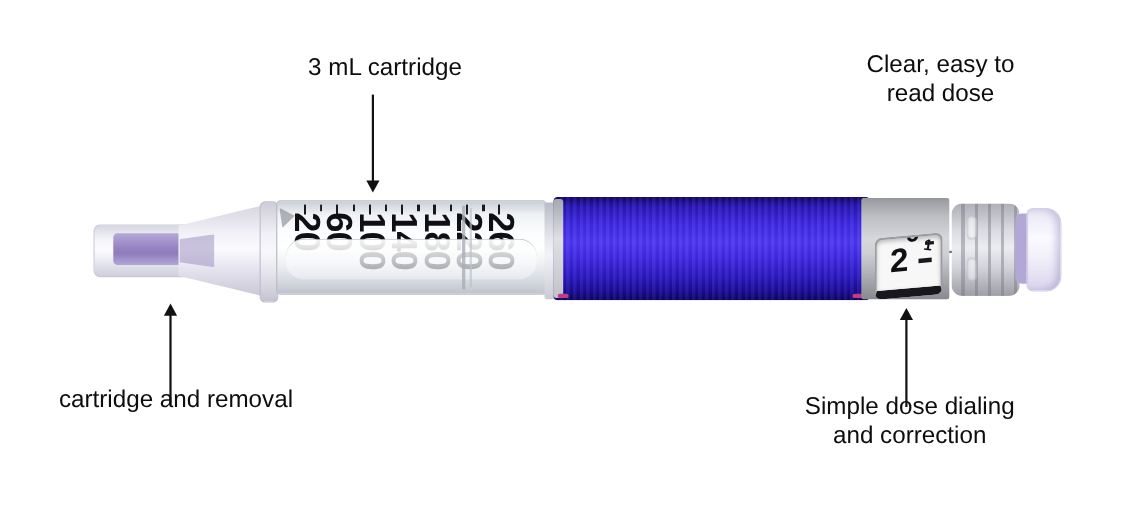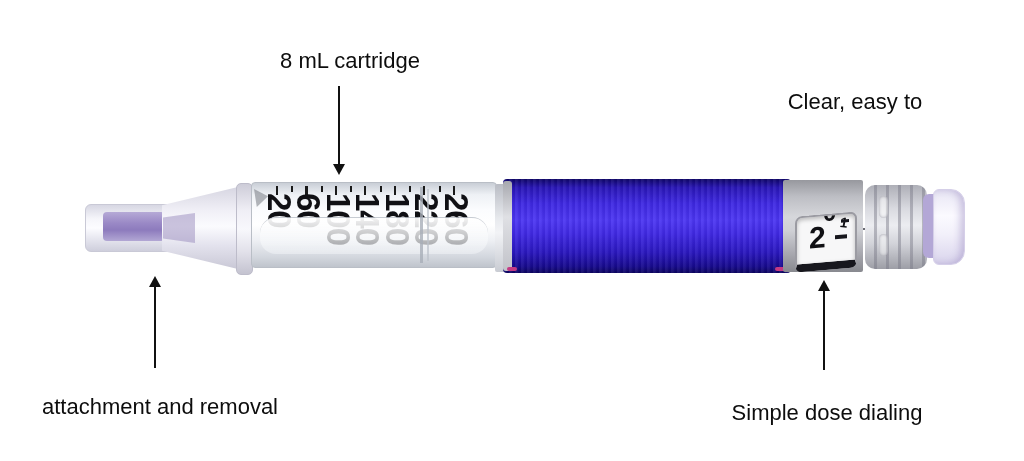--- a/index.html
+++ b/index.html
@@ -2,21 +2,21 @@
 <html><head>
 <meta charset="utf-8">
 <style>
   html,body{margin:0;padding:0;}
   body{
     width:1024px;height:461px;position:relative;background:#ffffff;
     font-family:"Liberation Sans",sans-serif;overflow:hidden;
   }
   
   .lbl{position:absolute;color:#0d0d0d;font-size:22px;line-height:27px;text-align:center;}
-  .lbl .ln{display:block;margin-top:44px;}
+  .lbl .ln{display:block;}
   .lbl-cart{left:240px;top:47px;width:220px;}
   .lbl-dose{left:750px;top:44px;width:210px;}
   .lbl-needle{left:30px;top:349px;width:260px;}
   .lbl-dial{left:712px;top:355px;width:230px;}
   
   .arrow{position:absolute;width:14px;}
   .arrow .shaft{position:absolute;left:6px;width:2px;background:#111;display:block;}
   .arrow .head{position:absolute;left:1px;width:0;height:0;display:block;
     border-left:6px solid transparent;border-right:6px solid transparent;}
   .arrow-cart{left:332px;top:86px;height:92px;}
@@ -95,32 +95,34 @@
   .btn-ring{left:848px;top:16px;width:20px;height:64px;border-radius:6px;background:#b3a7d6;}
   .btn-cap{left:858px;top:11px;width:30px;height:74px;border-radius:6px 14px 14px 6px;
     background:linear-gradient(180deg,#e8e6f4,#fbfaff 35%,#f2f0fa 60%,#d9d4ec);
     border:1px solid #d5cfe8;box-shadow:inset -4px 0 7px rgba(150,135,190,.45);}
 </style>
 </head>
 <body>
 
 <div>
 
-  <div class="lbl lbl-cart">8 mL cartridge</div>
+  <div class="lbl lbl-cart">3 mL cartridge</div>
 
   <div class="lbl lbl-dose">
     <span class="ln">Clear, easy to</span>
+    <span class="ln">read dose</span>
   </div>
 
   <div class="lbl lbl-needle">
-    <span class="ln">attachment and removal</span>
+    <span class="ln">cartridge and removal</span>
   </div>
 
   <div class="lbl lbl-dial">
     <span class="ln">Simple dose dialing</span>
+    <span class="ln">and correction</span>
   </div>
 
   <div class="arrow arrow-cart">
     <i class="shaft"></i>
     <i class="head"></i>
   </div>
   <div class="arrow arrow-needle">
     <i class="shaft"></i>
     <i class="head"></i>
   </div>

